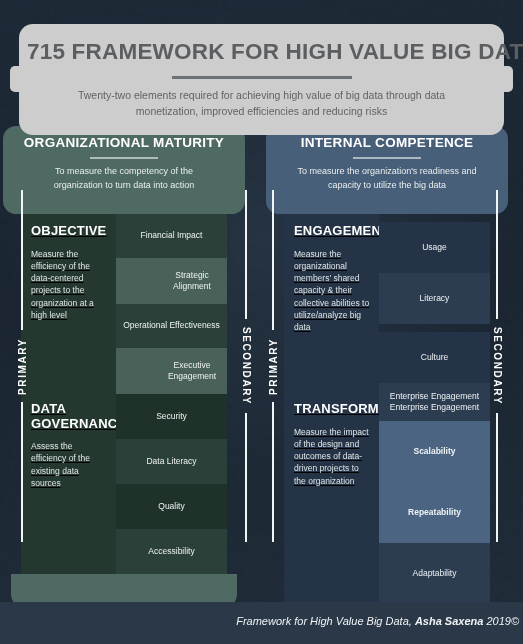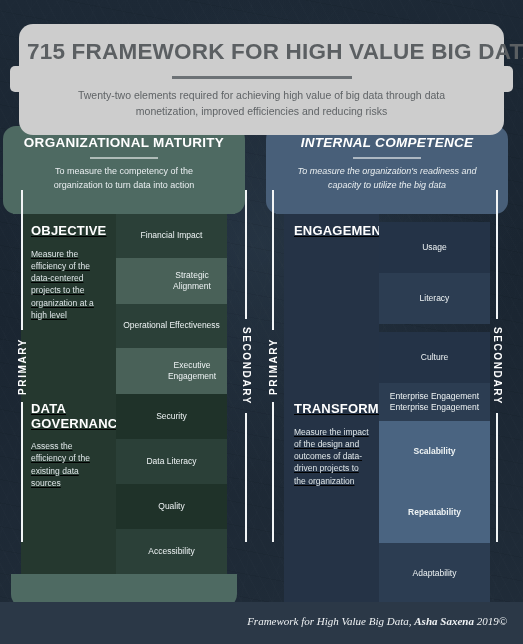--- a/index.html
+++ b/index.html
@@ -91,21 +91,21 @@
   .col-right { left: 266px; width: 242px; }
 
   
   .cap {
     position: relative;
     border-radius: 13px;
     padding: 9px 10px 0 10px;
     z-index: 3;
   }
   .cap-left  { background: #4e6a62; }
-  .cap-right { background: #485f79; font-style: italic; }
+  .cap-right { background: #485f79; }
 
   .cap-title {
     text-align: center;
     color: #ffffff;
     font-size: 13.5px;
     font-weight: bold;
     letter-spacing: .3px;
     white-space: nowrap;
   }
   .cap-rule {
@@ -233,26 +233,25 @@
   
   .footer {
     position: absolute;
     left: 0; bottom: 0;
     width: 523px; height: 42px;
     background: #2b3847;
     z-index: 7;
   }
   .footer-text {
     position: absolute;
-    right: 16px; top: 13px;
+    right: 4px; top: 13px;
     color: #f0f3f5;
     font-size: 11px;
     font-style: italic;
     white-space: nowrap;
-    font-family: Liberation Serif, serif;
   }
   .footer-text b { font-style: italic; font-weight: bold; }
 </style>
 </head>
 <body>
 
 <div id="poster">
 
   <div class="plaque">
     <div class="plaque-ear l"></div>
@@ -302,20 +301,21 @@
       <div class="cap-title">INTERNAL COMPETENCE</div>
       <div class="cap-rule"></div>
       <div class="cap-sub">To measure the organization's readiness and capacity to utilize the big data</div>
       <div class="shoulder shoulder-right"></div>
     </div>
 
     <div class="shaft">
       <div class="shaft-primary right">
         <div class="group-block" style="height:176px">
           <div class="group-title">ENGAGEMENT</div>
+          <div class="group-desc">Measure the organizational members' shared capacity &amp; their collective abilities to utilize/analyze big data</div>
         </div>
         <div class="group-block">
           <div class="group-title">TRANSFORMATION</div>
           <div class="group-desc">Measure the impact of the design and outcomes of data-driven projects to the organization</div>
         </div>
       </div>
 
       <div class="shaft-secondary">
         <div class="cell b-dark" style="height:51px">Usage</div>
         <div class="cell b-mid" style="height:51px">Literacy</div>

